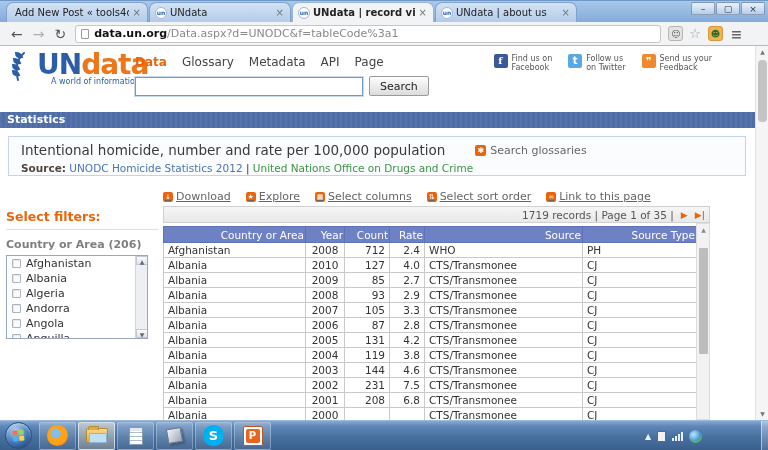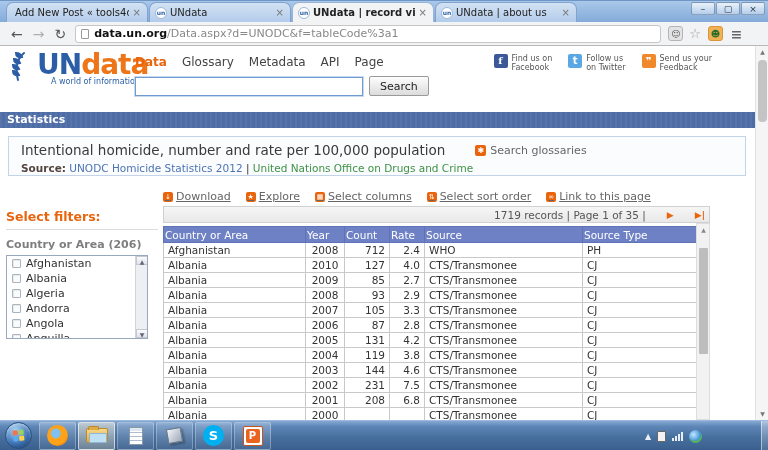--- a/index.html
+++ b/index.html
@@ -106,25 +106,25 @@
 
   
   .tregion{position:absolute;left:163px;top:144px;width:547px;}
   .actions{display:flex;gap:15px;height:13px;align-items:center;}
   .action-link{display:flex;align-items:center;gap:3px;font-size:11px;color:#666;
     text-decoration:underline;white-space:nowrap;}
   .aicon{width:10px;height:10px;background:#e8650e;border-radius:2px;color:#fff;font-size:7px;
     line-height:10px;text-align:center;text-decoration:none;display:inline-block;}
   .recordsbar{margin-top:3px;height:17px;background:linear-gradient(#f6f6f6,#e8e8e8);
     border:1px solid #d0d0d0;display:flex;justify-content:flex-end;align-items:center;
-    font-size:10.5px;color:#555;padding-right:4px;gap:21px;}
+    font-size:10.5px;color:#555;padding-right:4px;gap:7px;}
   .pager-ico{color:#e8650e;font-size:9px;font-weight:bold;}
   .dtable{border-collapse:collapse;table-layout:fixed;width:533px;margin-top:3px;font-size:10.5px;}
   .dtable th{background:#6e81c4;color:#fff;font-weight:normal;height:16px;border:1px solid #5f72b5;
-    text-align:left;overflow:hidden;white-space:nowrap;}
+    text-align:right;overflow:hidden;white-space:nowrap;}
   .dtable td{border:1px solid #c9c9c9;height:15px;padding:0 4px;color:#333;background:#fff;
     overflow:hidden;white-space:nowrap;}
   .dtable td:nth-child(1){text-align:left;}
   .dtable td:nth-child(2){text-align:center;}
   .dtable td:nth-child(3){text-align:right;}
   .dtable td:nth-child(4){text-align:right;}
   .dtable td:nth-child(5){text-align:left;}
   .dtable td:nth-child(6){text-align:left;}
   .tbl-scroll{position:absolute;left:533px;top:33px;width:14px;height:197px;background:#f2f2f2;
     border:1px solid #ddd;}

